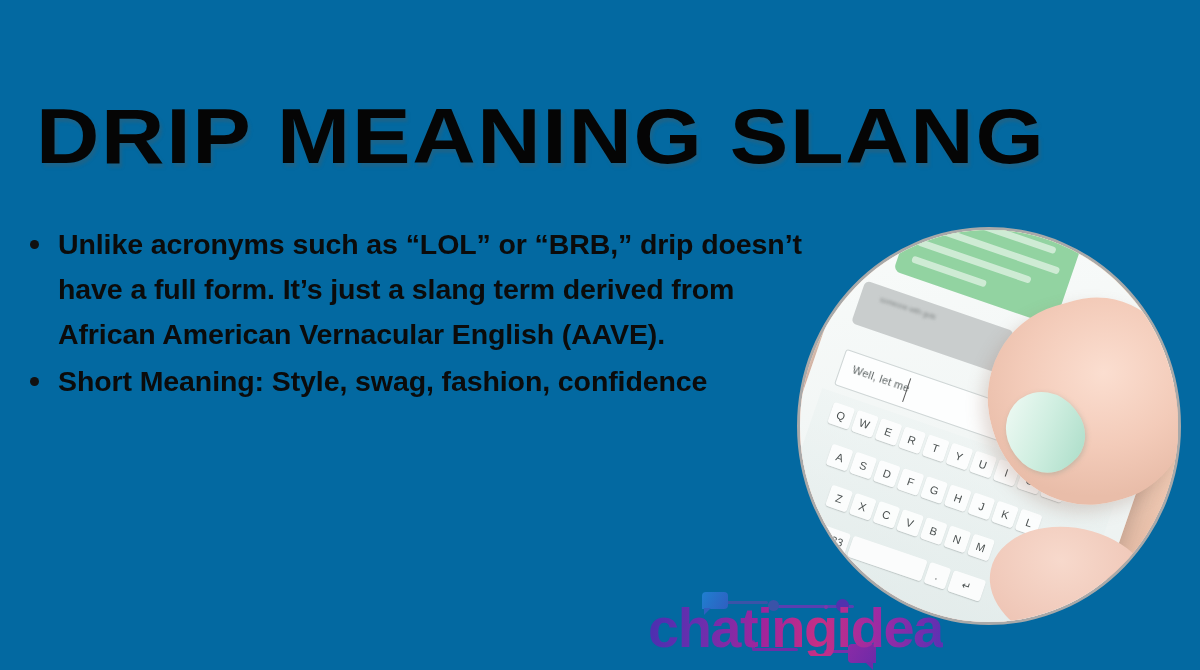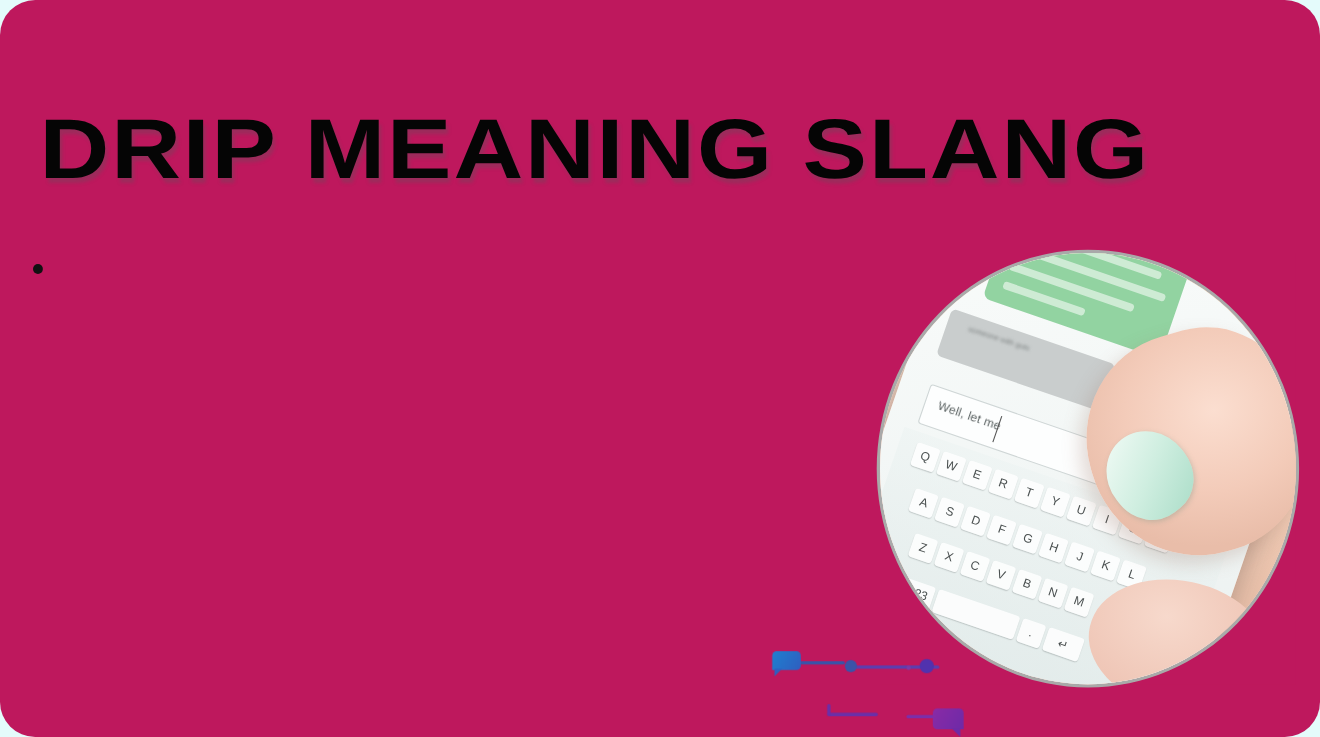--- a/index.html
+++ b/index.html
@@ -11,23 +11,22 @@
     height: 670px;
     overflow: hidden;
     background: #e4fbfb;
     font-family: "Liberation Sans", sans-serif;
   }
 
   #infographic {
     position: relative;
     width: 1200px;
     height: 670px;
-    background: #be185d;
+    background: #0369a1;
     overflow: hidden;
-    border-radius: 32px;
   }
 
   
   #title {
     position: absolute;
     left: 36px;
     top: 92px;
     width: 1060px;
     font-family: "Liberation Sans", sans-serif;
     font-weight: 700;
@@ -378,20 +377,25 @@
 </head>
 <body>
 
 <div id="infographic">
 
   <div id="title">DRIP MEANING SLANG</div>
 
   <ul id="bullets">
     <li class="bullet-item">
       <span class="bullet-dot"></span>
+      <span>Unlike acronyms such as “LOL” or “BRB,” drip doesn’t have a full form. It’s just a slang term derived from African American Vernacular English (AAVE).</span>
+    </li>
+    <li class="bullet-item">
+      <span class="bullet-dot"></span>
+      <span>Short Meaning: Style, swag, fashion, confidence</span>
     </li>
   </ul>
 
   <div id="photo-circle">
     <div class="photo-inner">
       <div class="skin-bg"></div>
       <div class="phone-edge"></div>
       <div class="phone">
         <div class="phone-screen">
 
@@ -465,15 +469,16 @@
     <span class="logo-deco deco-line-1"></span>
     <span class="logo-deco deco-line-2"></span>
     <span class="logo-deco deco-dot-1"></span>
     <span class="logo-deco deco-dot-2"></span>
     <span class="logo-deco deco-dot-3"></span>
     <span class="logo-deco deco-bubble-top"></span>
     <span class="logo-deco deco-underline"></span>
     <span class="logo-deco deco-underline-tick"></span>
     <span class="logo-deco deco-hook"></span>
     <span class="logo-deco deco-bubble-bottom"></span>
+    <div id="logo-wordmark">chatingidea</div>
   </div>
 
 </div>
 
 </body></html>

